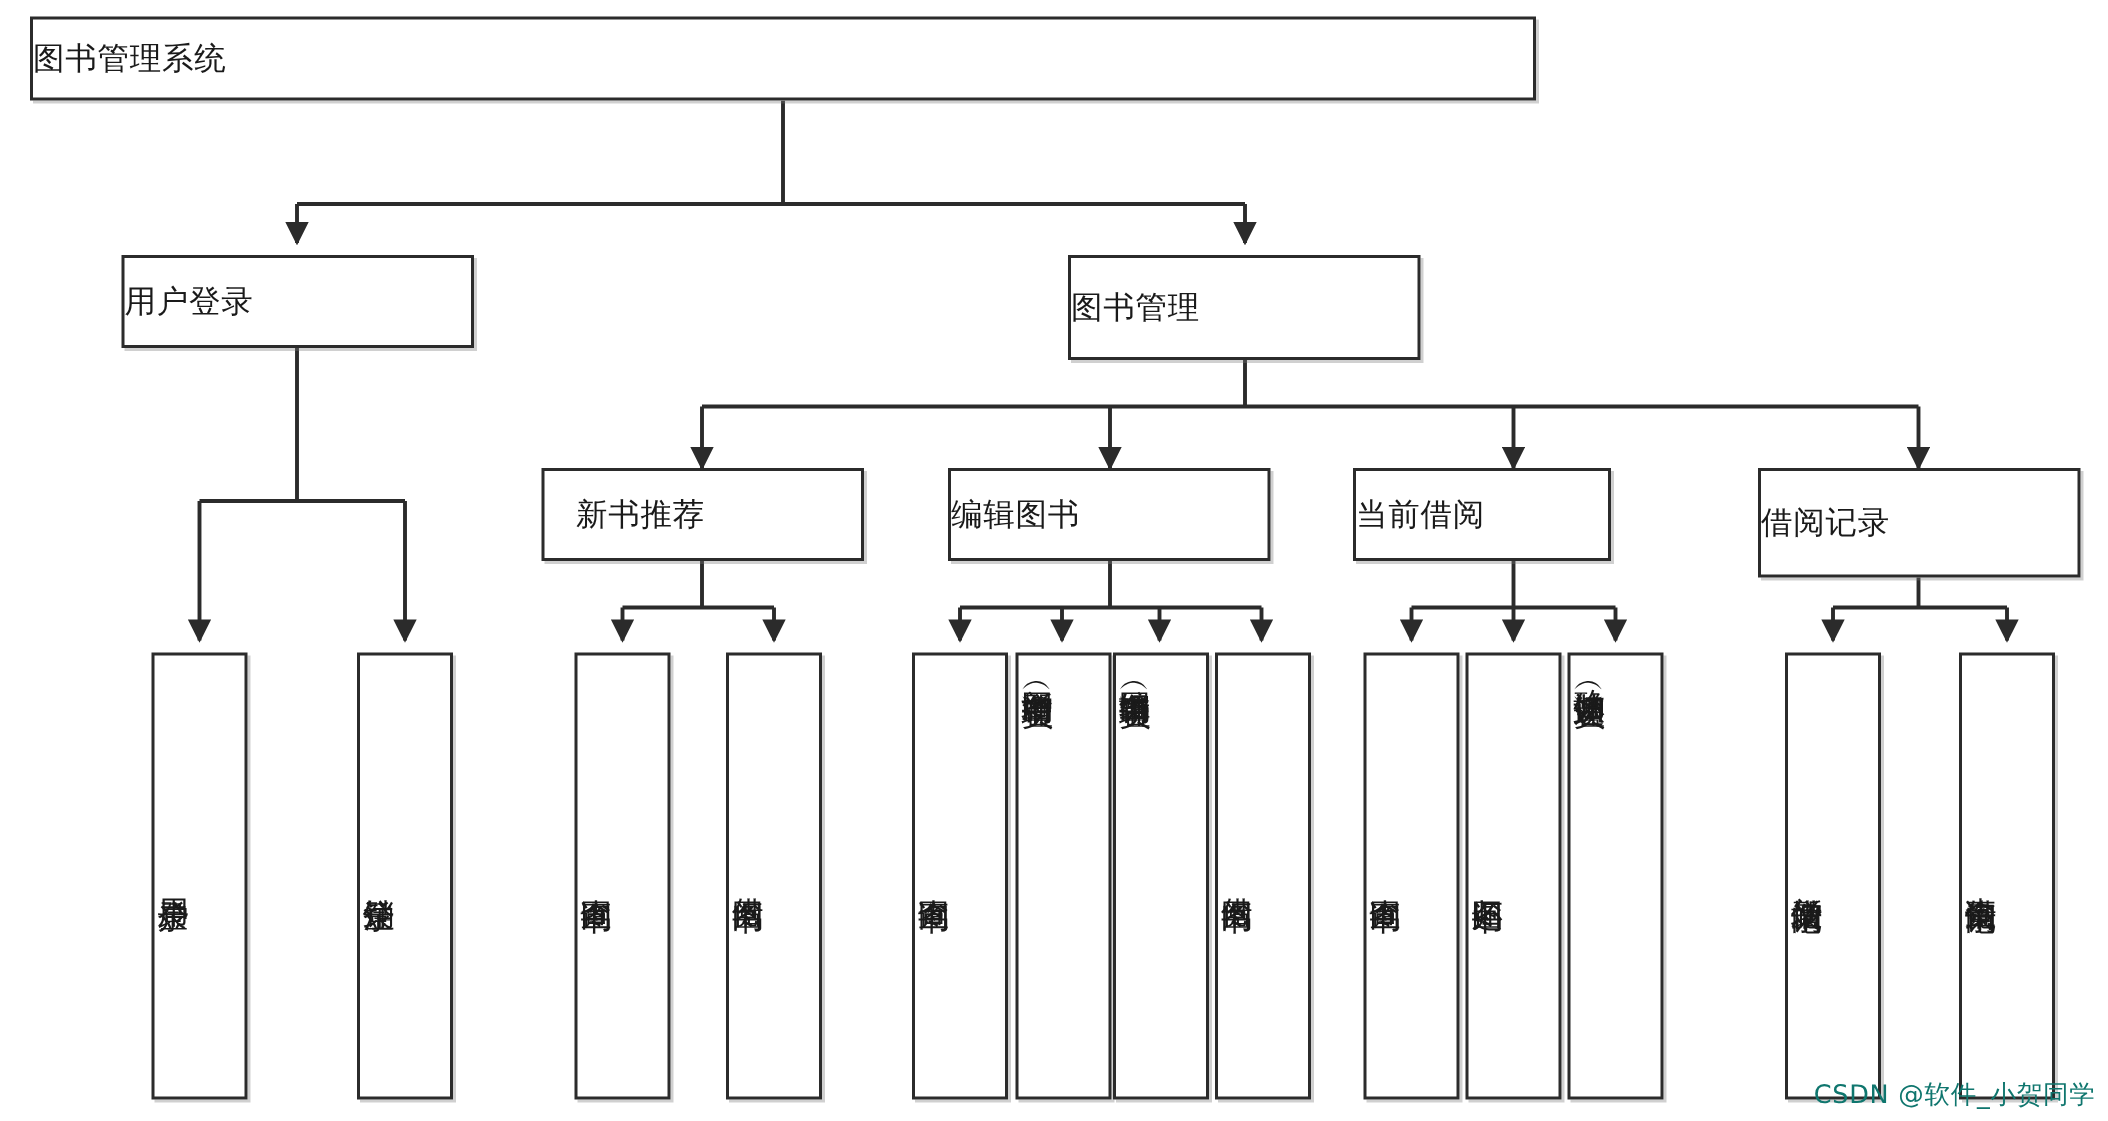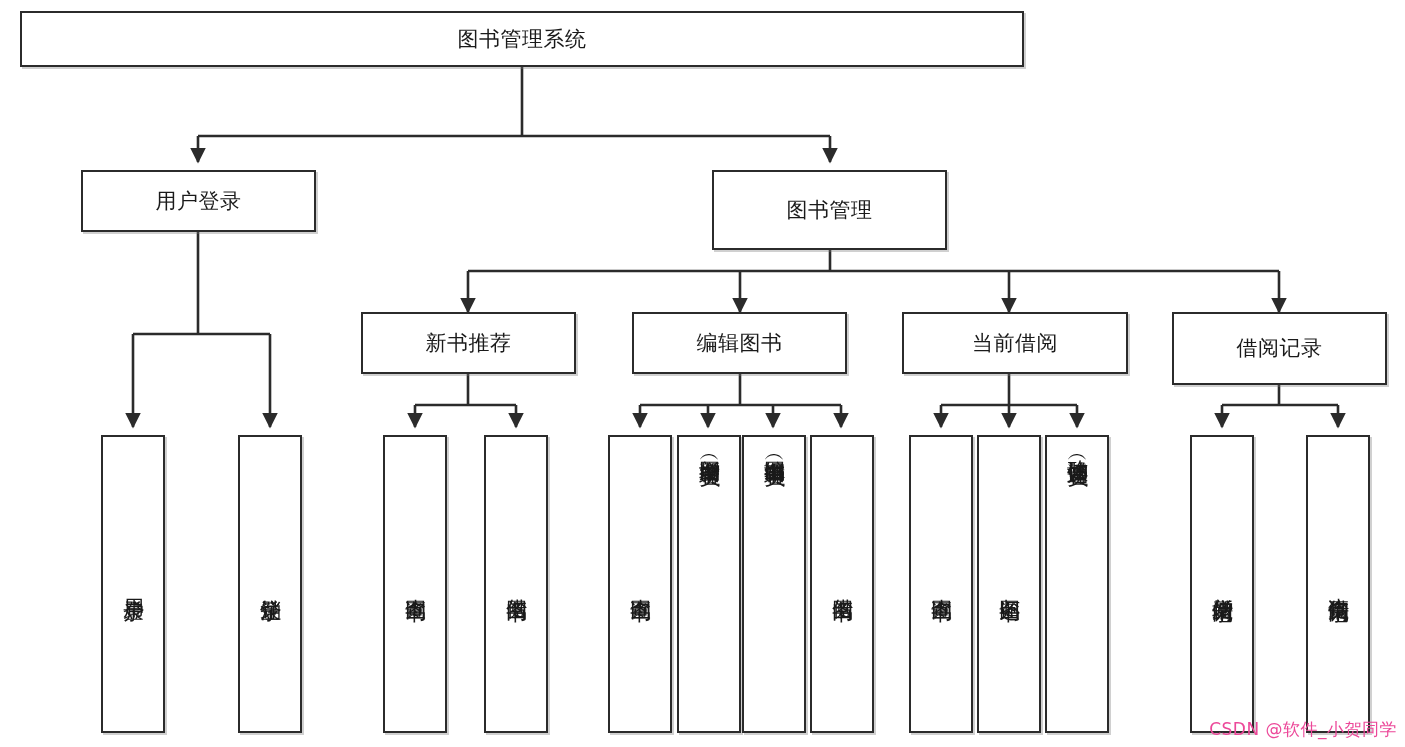--- a/index.html
+++ b/index.html
@@ -26,21 +26,21 @@
     height: 747px;
   }
   .node {
     position: absolute;
     box-sizing: border-box;
     border: 2px solid #2b2b2b;
     background: #ffffff;
     color: #1a1a1a;
     display: flex;
     align-items: center;
-    justify-content: center;
+    justify-content: flex-start;
     box-shadow: 2px 2px 0 rgba(120,120,120,0.35);
   }
   .node-label {
     display: block;
     line-height: 1.06;
     letter-spacing: 0.5px;
     white-space: pre;
     text-align: center;
   }
   .node.horizontal .node-label {
@@ -60,21 +60,21 @@
   }
   .node.vertical.center-text {
     align-items: center;
     padding-top: 0;
   }
   #watermark {
     position: absolute;
     right: 8px;
     bottom: 6px;
     font-size: 17px;
-    color: #ec4899;
+    color: #0f766e;
     letter-spacing: 0.5px;
     white-space: nowrap;
     pointer-events: none;
   }
 </style>
 </head>
 <body>
 
 <div id="diagram-root">
 
@@ -128,31 +128,31 @@
     </g>
   </svg>
 
   <div class="node horizontal" style="left:20px; top:11px; width:1004px; height:56px;">
     <span class="node-label">图书管理系统</span>
   </div>
 
   <div class="node horizontal" style="left:81px; top:170px; width:235px; height:62px;">
     <span class="node-label">用户登录</span>
   </div>
-  <div class="node horizontal" style="left:712px; top:170px; width:235px; height:80px;">
+  <div class="node horizontal" style="left:712px; top:170px; width:235px; height:70px;">
     <span class="node-label">图书管理</span>
   </div>
 
-  <div class="node horizontal" style="left:361px; top:312px; width:215px; height:62px;">
+  <div class="node horizontal" style="left:361px; top:312px; width:215px; height:62px;padding-left:21px;">
     <span class="node-label">新书推荐</span>
   </div>
   <div class="node horizontal" style="left:632px; top:312px; width:215px; height:62px;">
     <span class="node-label">编辑图书</span>
   </div>
-  <div class="node horizontal" style="left:902px; top:312px; width:226px; height:62px;">
+  <div class="node horizontal" style="left:902px; top:312px; width:172px; height:62px;">
     <span class="node-label">当前借阅</span>
   </div>
   <div class="node horizontal" style="left:1172px; top:312px; width:215px; height:73px;">
     <span class="node-label">借阅记录</span>
   </div>
 
   <div class="node vertical center-text" style="left:101px; top:435px; width:64px; height:298px;">
     <span class="node-label">用户登录</span>
   </div>
   <div class="node vertical center-text" style="left:238px; top:435px; width:64px; height:298px;">

